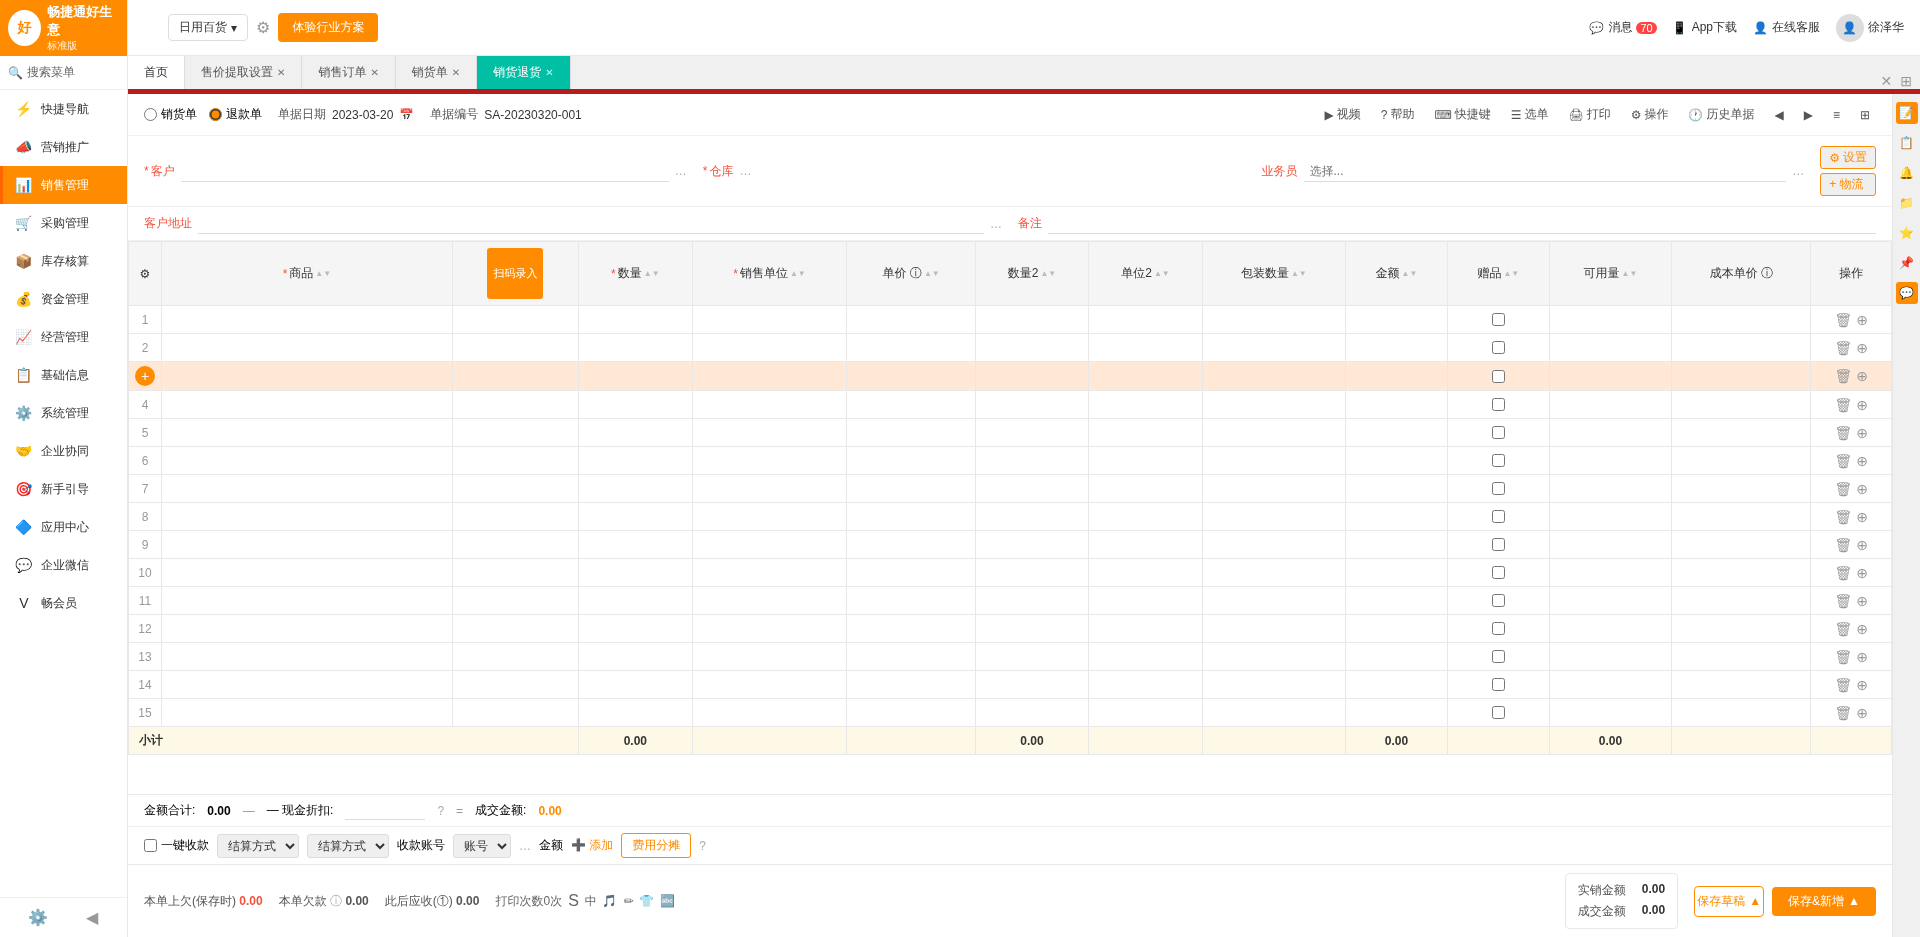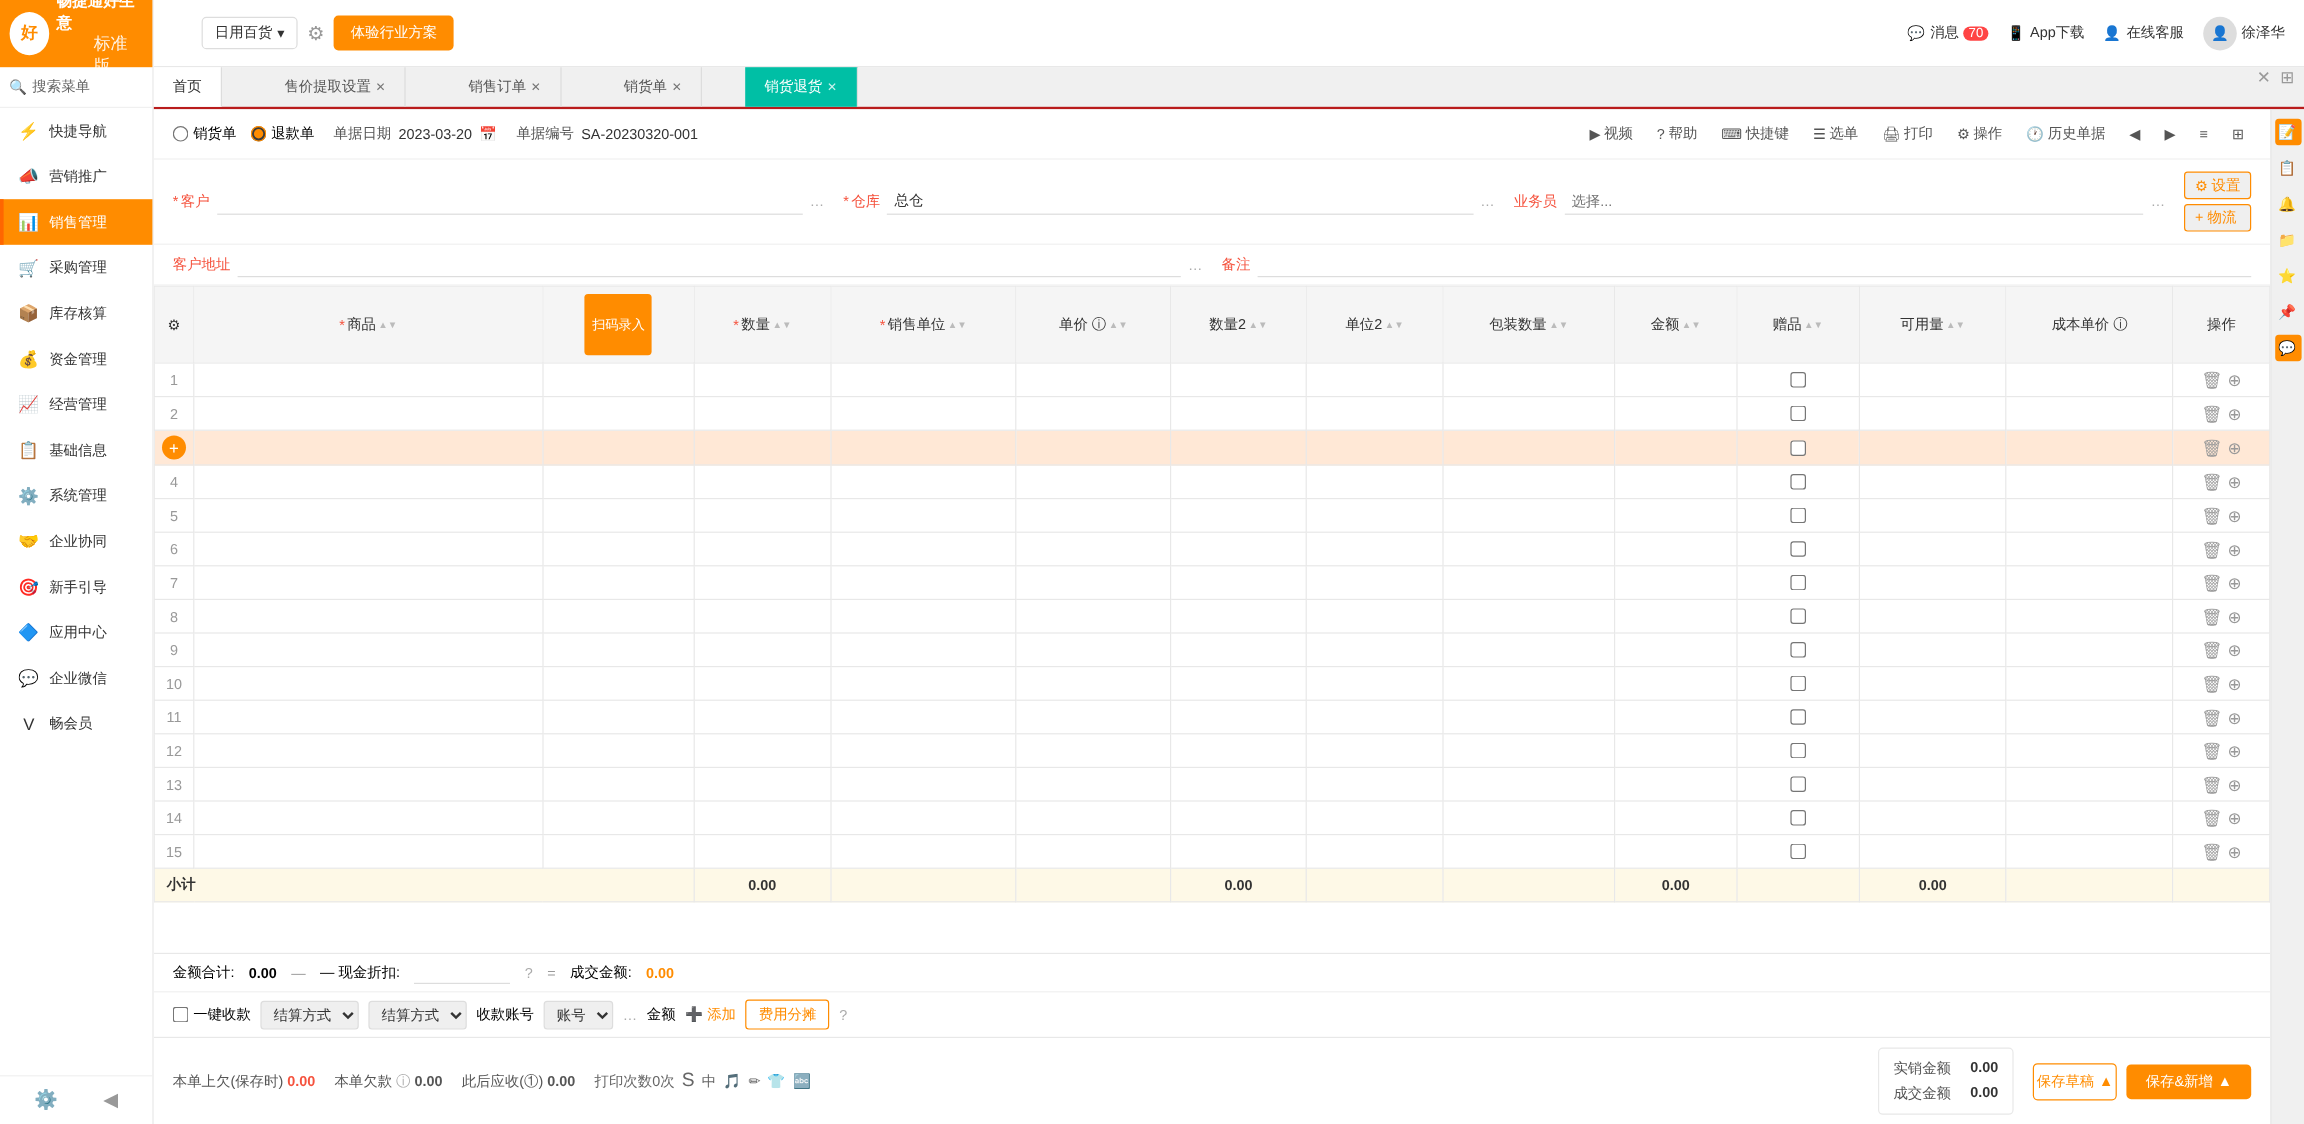--- a/index.html
+++ b/index.html
@@ -27,21 +27,21 @@
     .topbar-left { display: flex; align-items: center; gap: 8px; margin-left: 24px; }
     .topbar-select { display: flex; align-items: center; gap: 4px; color: #333; font-size: 13px; cursor: pointer; border: 1px solid #ddd; padding: 4px 10px; border-radius: 4px; }
     .topbar-settings { color: #999; cursor: pointer; font-size: 16px; }
     .topbar-btn { background: #ff8c00; color: #fff; border: none; padding: 6px 14px; border-radius: 4px; cursor: pointer; font-size: 12px; }
     .topbar-right { display: flex; align-items: center; gap: 16px; }
     .topbar-right-item { display: flex; align-items: center; gap: 4px; cursor: pointer; color: #333; font-size: 12px; }
     .notification-badge { background: #ff4444; color: #fff; font-size: 11px; border-radius: 8px; padding: 0 4px; min-width: 16px; text-align: center; }
     .avatar { width: 28px; height: 28px; border-radius: 50%; background: #ddd; display: flex; align-items: center; justify-content: center; overflow: hidden; }
 
     
-    .tabs { display: flex; align-items: flex-start; background: #f0f0f0; border-bottom: 2px solid #b91c1c; flex-shrink: 0; gap: 36px; }
+    .tabs { display: flex; align-items: flex-end; background: #f0f0f0; border-bottom: 5px solid #b91c1c; flex-shrink: 0; }
     .tab { padding: 8px 16px; cursor: pointer; color: #555; border-right: 1px solid #ddd; display: flex; align-items: center; gap: 4px; font-size: 12px; white-space: nowrap; }
     .tab.active { background: #00bfa5; color: #fff; }
     .tab .close-btn { font-size: 10px; cursor: pointer; opacity: 0.8; }
     .tab.home { background: #fff; color: #333; }
     .tabs-end { margin-left: auto; display: flex; align-items: center; gap: 8px; padding-right: 8px; }
 
     
     .content { flex: 1; background: #fff; overflow-y: auto; display: flex; flex-direction: column; }
 
     
@@ -116,21 +116,21 @@
 </head>
 <body>
 
 <div class="sidebar">
   <div class="sidebar-logo">
     <div class="sidebar-logo-icon">
       <span>好</span>
     </div>
     <div>
       <div style="font-size:13px;font-weight:bold;">畅捷通好生意</div>
-      <div style="font-size:14px;opacity:0.9;margin-left:31px;">标准版</div>
+      <div style="font-size:10px;opacity:0.9;">标准版</div>
     </div>
   </div>
 
   <div class="sidebar-search">
     <span>🔍</span>
     <span>搜索菜单</span>
   </div>
 
   <div class="sidebar-item">
     <span class="icon">⚡</span>
@@ -316,21 +316,20 @@
         </div>
 
         <div class="form-fields">
           <div class="field-group">
             <label class="required">客户</label>
             <input type="text" class="field-input" placeholder="" style="">
             <span class="field-dots">…</span>
           </div>
           <div class="field-group">
             <label class="required">仓库</label>
-            <input type="text" class="field-input" value="总仓" style="">
             <span class="field-dots">…</span>
           </div>
           <div class="field-group">
             <label>业务员</label>
             <input type="text" class="field-input" placeholder="选择..." style="">
             <span class="field-dots">…</span>
           </div>
           <div class="settings-btns">
             <button class="settings-btn">
               <span>⚙</span>

